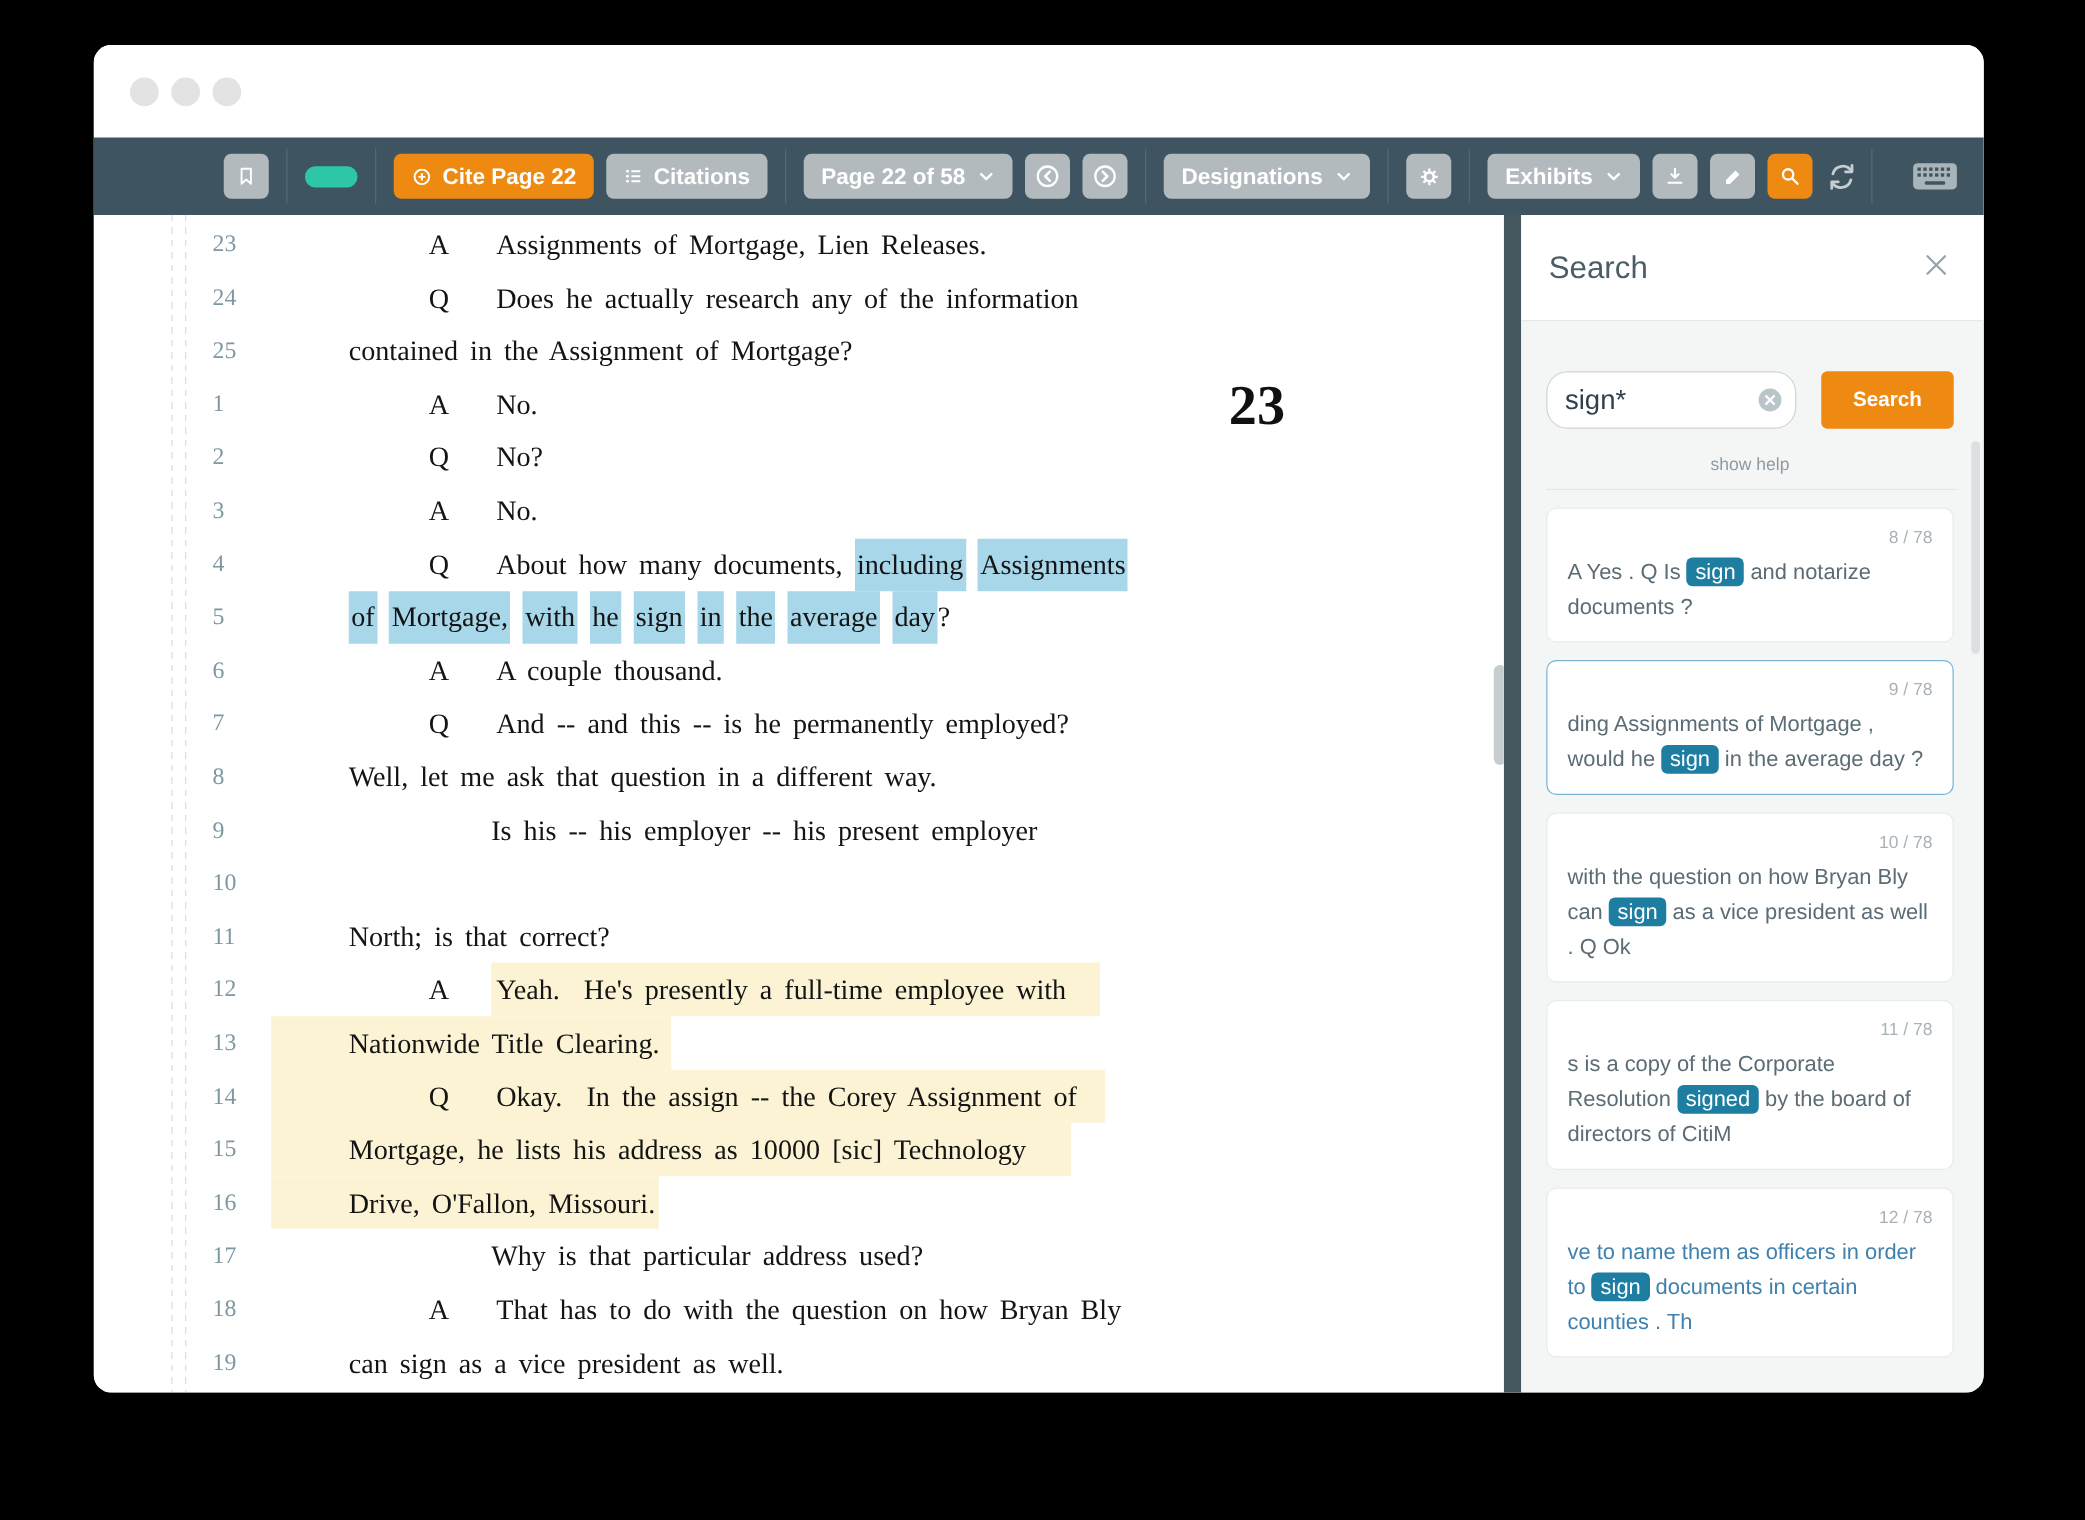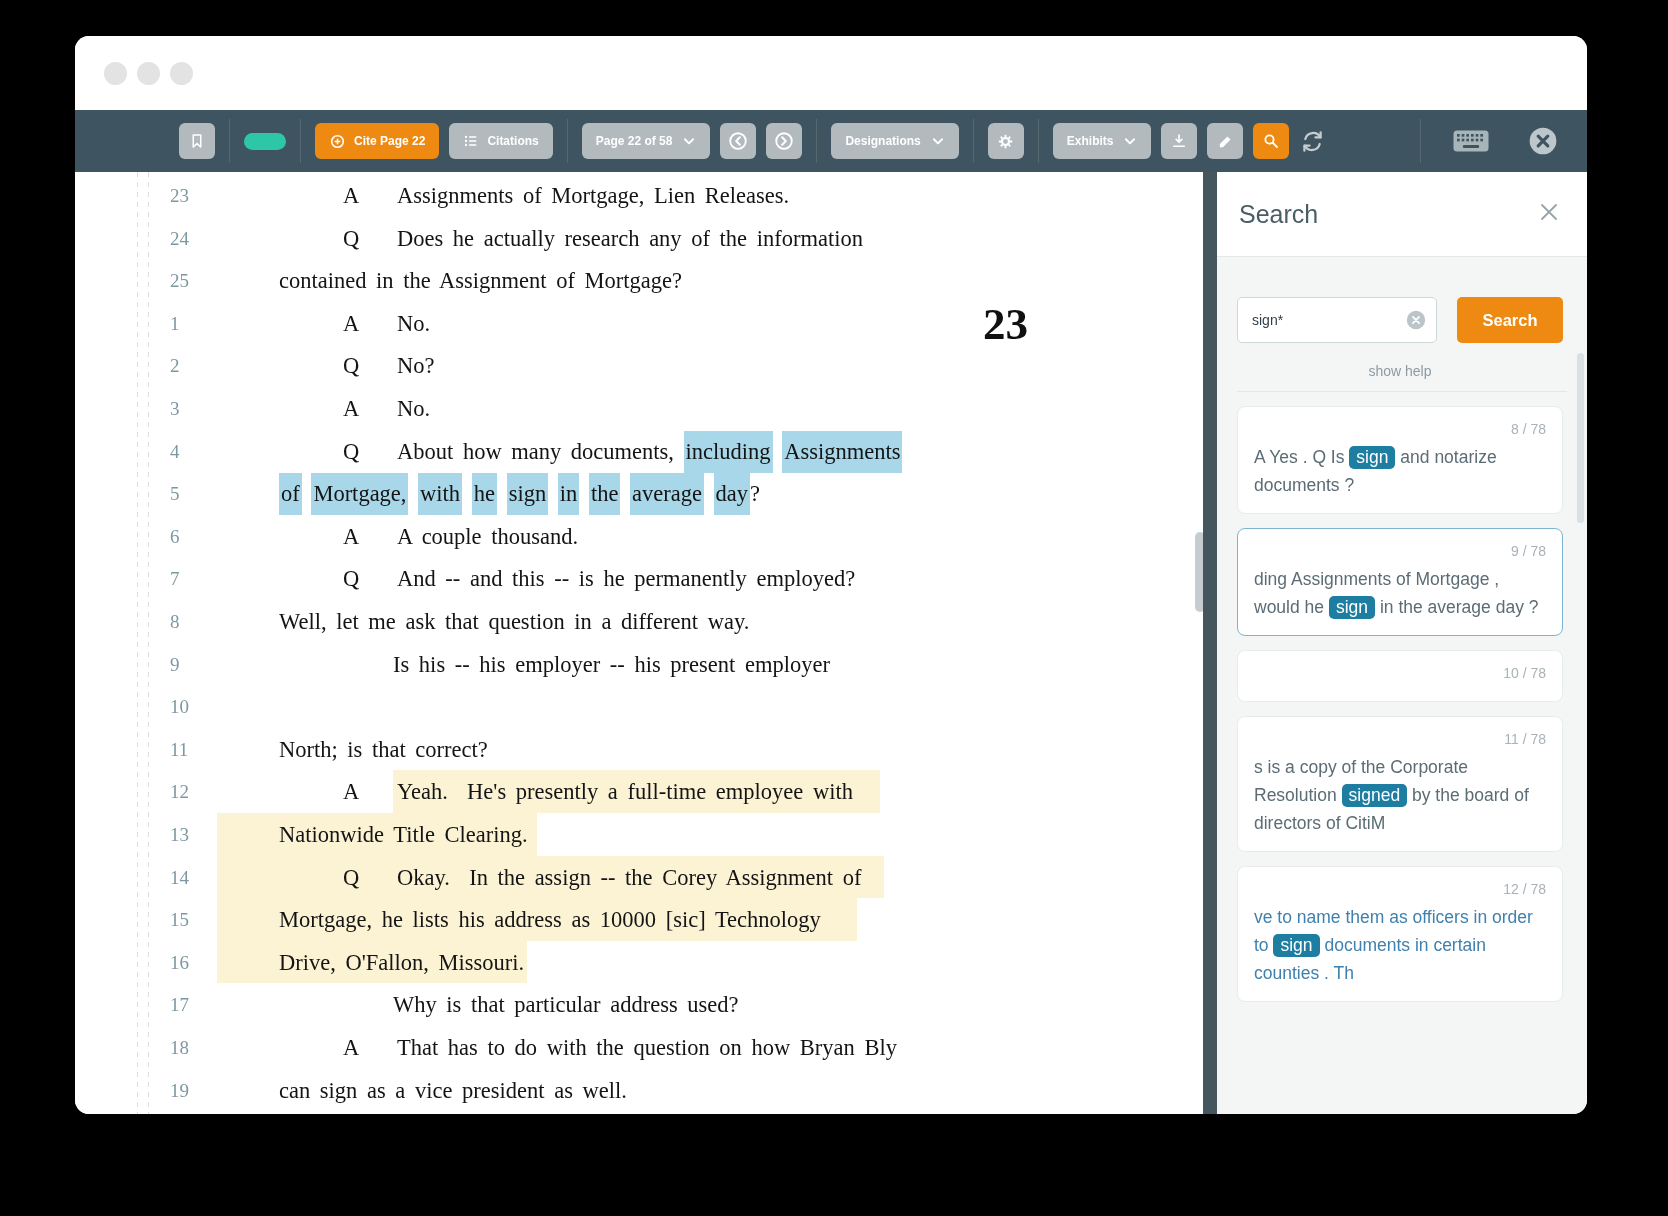--- a/index.html
+++ b/index.html
@@ -6,21 +6,21 @@
     font-family:"Liberation Sans",sans-serif;}
   .window{position:absolute;left:75px;top:36px;width:1512px;height:1078px;background:#fff;
     border-radius:14px;overflow:hidden;}
   
   .titlebar{height:74px;background:#fff;display:flex;align-items:center;padding-left:29px;gap:10px;}
   .dot{width:23px;height:23px;border-radius:50%;background:#e3e3e3;}
   
   .toolbar{height:62px;background:#3e5460;display:flex;align-items:center;padding:0 28px 0 104px;gap:10px;}
   .tb-divider{width:1px;height:44px;background:#55686f;margin:0 4px;flex:0 0 auto;}
   .tbtn{height:36px;border-radius:6px;background:#b3babd;color:#fff;border:none;
-    display:flex;align-items:center;gap:8px;padding:0 14px;font-size:12px;font-weight:600;
+    display:flex;align-items:center;gap:8px;padding:0 14px;font-size:18px;font-weight:600;
     font-family:"Liberation Sans",sans-serif;flex:0 0 auto;}
   .tbtn.square{width:36px;padding:0;justify-content:center;}
   .tbtn.orange{background:#ee8a12;}
   .pill{width:42px;height:17px;border-radius:9px;background:#2ec7a6;flex:0 0 auto;}
   .ghost{background:none;border:none;padding:0;flex:0 0 auto;display:flex;align-items:center;}
   .chev{margin-left:2px;}
   
   .content{position:relative;height:942px;display:flex;}
   .transcript-pane{position:relative;width:1128px;height:942px;background:#fff;overflow:hidden;}
   .guide{position:absolute;top:0;bottom:0;width:1px;
@@ -36,22 +36,22 @@
   .vscroll{position:absolute;width:10px;border-radius:5px;background:#c6cdd1;z-index:5;}
   .divider-strip{width:14px;background:#46565f;height:942px;flex:0 0 auto;}
   
   .sidebar{width:370px;height:942px;background:#f4f6f6;display:flex;flex-direction:column;overflow:hidden;}
   .sb-header{height:84px;background:#fff;border-bottom:1px solid #e3e8ea;display:flex;
     align-items:center;justify-content:space-between;padding:0 26px 0 22px;flex:0 0 auto;}
   .sb-title{font-size:25px;color:#4b5d66;}
   .sb-body{position:relative;padding:0 24px 0 20px;flex:1;}
   .search-row{display:flex;margin-top:40px;gap:20px;align-items:center;}
   .search-input-wrap{position:relative;flex:1;}
-  .search-input{width:100%;height:46px;box-sizing:border-box;border:1px solid #cfd6d9;border-radius:5px;
-    padding:0 40px 0 14px;font-size:14px;color:#33404a;background:#fff;font-family:"Liberation Sans",sans-serif;}
+  .search-input{width:100%;height:46px;box-sizing:border-box;border:1px solid #cfd6d9;border-radius:17px;
+    padding:0 40px 0 14px;font-size:22px;color:#33404a;background:#fff;font-family:"Liberation Sans",sans-serif;}
   .clear-btn{position:absolute;right:10px;top:12px;width:22px;height:22px;border:none;background:none;padding:0;}
   .search-btn{width:106px;height:46px;border:none;border-radius:5px;background:#ee8a12;color:#fff;
     font-size:16.5px;font-weight:600;font-family:"Liberation Sans",sans-serif;}
   .show-help{display:block;text-align:center;margin-top:20px;font-size:14px;color:#8d9aa1;text-decoration:none;}
   .results-sep{border:none;border-top:1px solid #e2e7e9;margin:12px -4px 0 0;}
   .card{background:#fff;border:1px solid #e7ebed;border-radius:8px;margin-top:14px;padding:14px 16px;}
   .card.selected{border:1.5px solid #7cb5d3;}
   .card-count{text-align:right;font-size:14px;color:#a8b2b8;margin-bottom:6px;}
   .card-text{font-size:17.5px;line-height:28px;color:#5b6c75;}
   .card-text.colored{color:#3f80ae;}
@@ -363,20 +363,21 @@
             <div class="card">
               <div class="card-count">8 / 78</div>
               <div class="card-text">A Yes . Q Is <span class="badge">sign</span> and notarize documents ?</div>
             </div>
             <div class="card selected">
               <div class="card-count">9 / 78</div>
               <div class="card-text">ding Assignments of Mortgage , would he <span class="badge">sign</span> in the average day ?</div>
             </div>
             <div class="card">
               <div class="card-count">10 / 78</div>
+              <div class="card-text">with the question on how Bryan Bly can <span class="badge">sign</span> as a vice president as well . Q Ok</div>
             </div>
             <div class="card">
               <div class="card-count">11 / 78</div>
               <div class="card-text">s is a copy of the Corporate Resolution <span class="badge">signed</span> by the board of directors of CitiM</div>
             </div>
             <div class="card">
               <div class="card-count">12 / 78</div>
               <div class="card-text colored">ve to name them as officers in order to <span class="badge">sign</span> documents in certain counties . Th</div>
             </div>
           </div>

